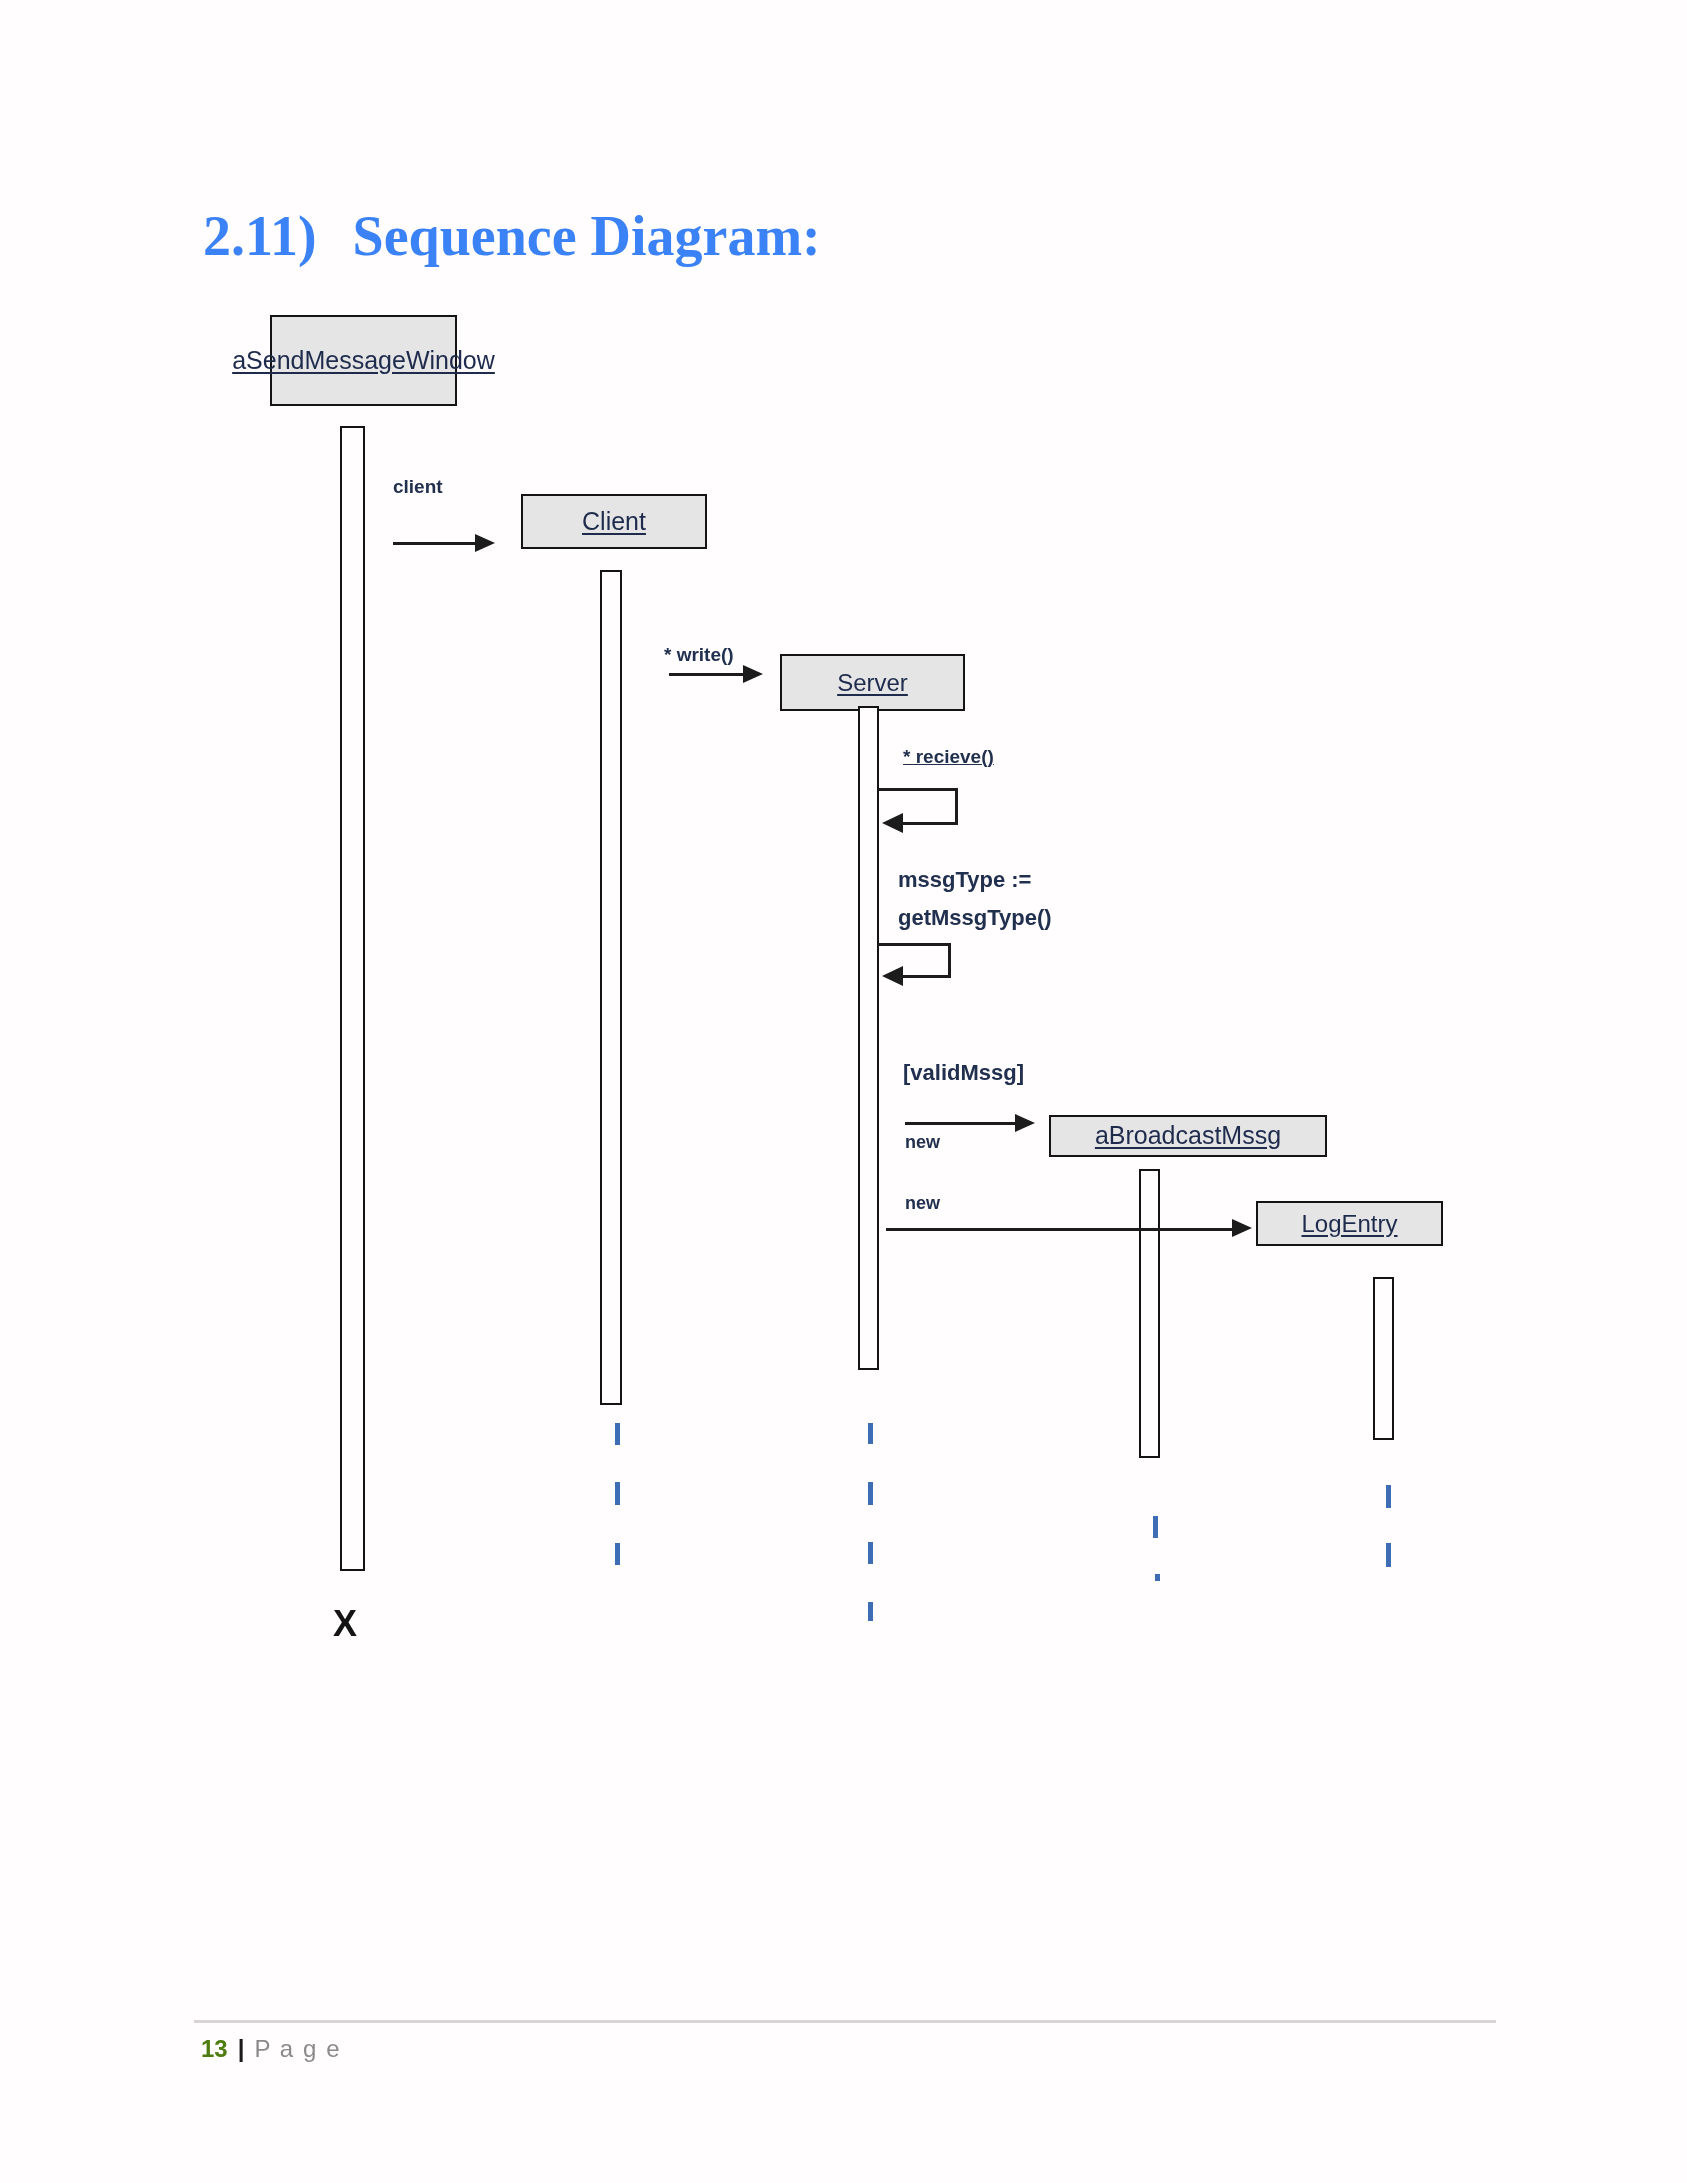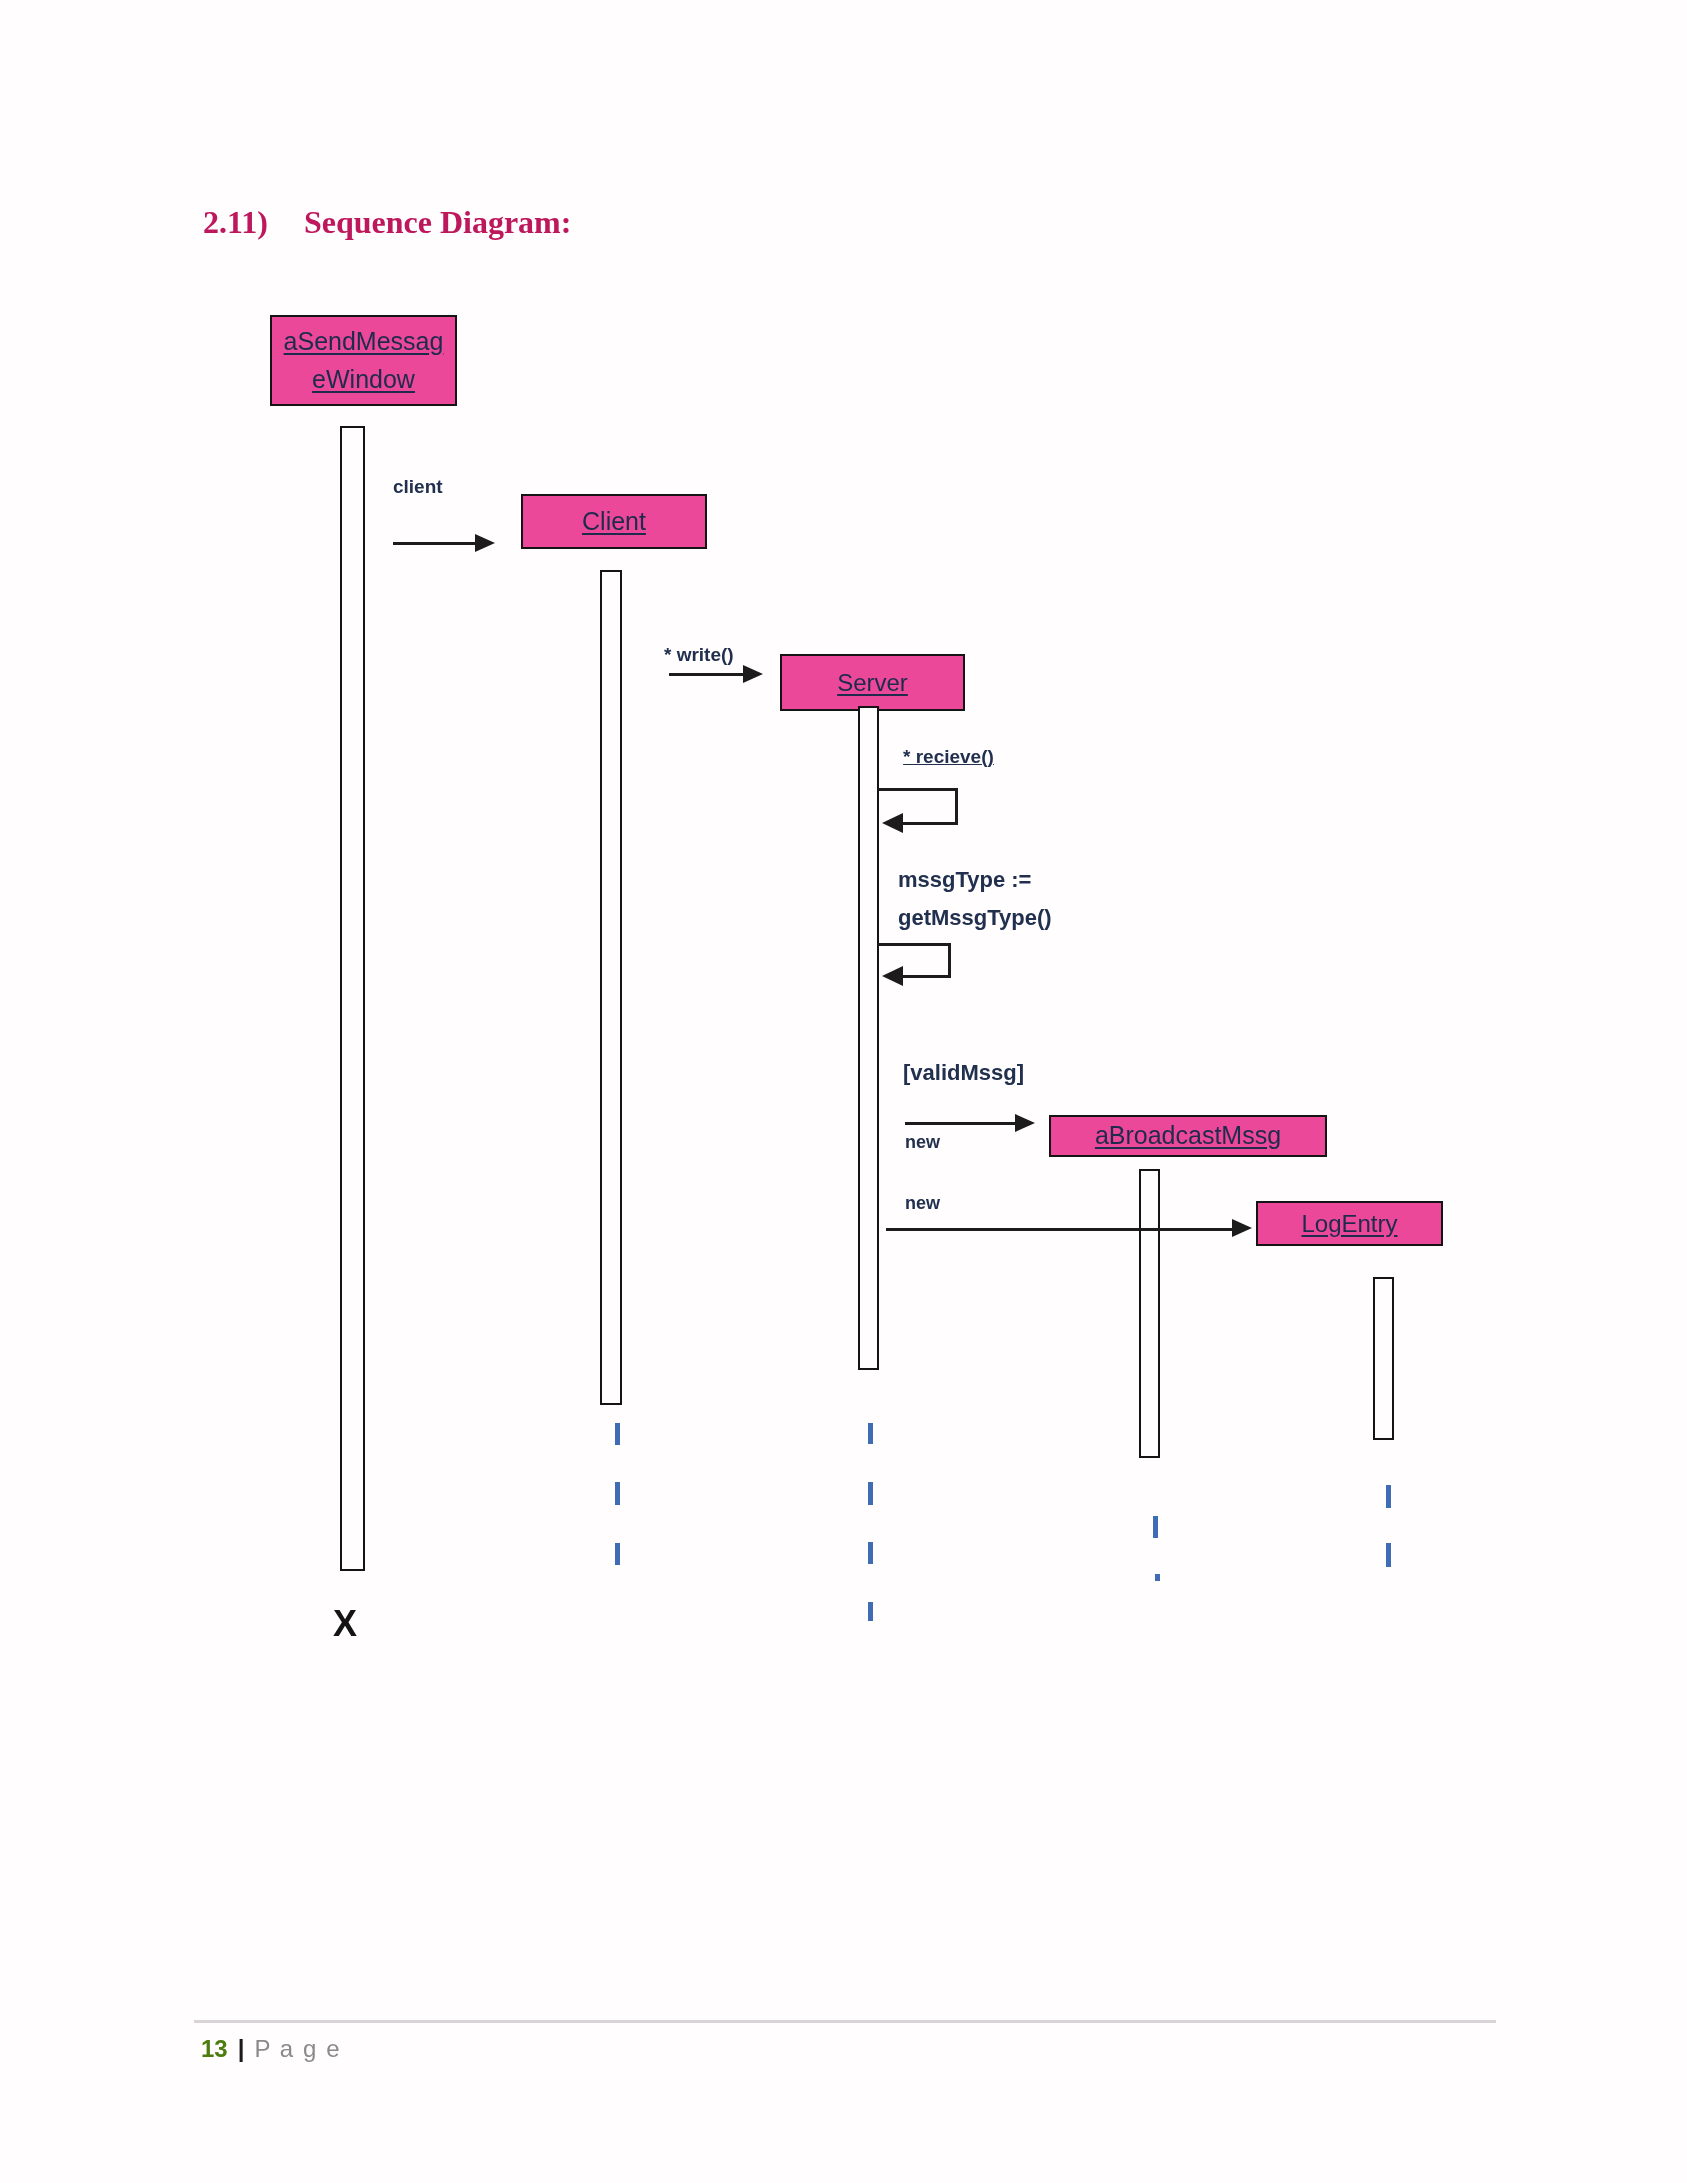--- a/index.html
+++ b/index.html
@@ -3,28 +3,28 @@
 <meta charset="utf-8">
 <style>
   html,body{margin:0;padding:0;background:#e8e8e8;}
   #page{
     position:relative;width:1687px;height:2183px;background:#fffdfe;
     font-family:"Liberation Sans",sans-serif;overflow:hidden;
   }
   
   #doc-title{
     position:absolute;left:203px;top:204px;display:flex;gap:36px;
-    font-family:"Liberation Serif",serif;font-weight:bold;font-size:32px;
-    color:#be185d;letter-spacing:0;
+    font-family:"Liberation Serif",serif;font-weight:bold;font-size:56px;
+    color:#3b82f6;letter-spacing:0;
   }
   
   #diagram{position:absolute;left:0;top:0;width:100%;height:100%;}
   .obj-box{
-    position:absolute;background:#ec4899;border:2.5px solid #141414;
-    display:flex;flex-direction:column;align-items:center;justify-content:center;
+    position:absolute;background:#e5e5e5;border:2.5px solid #141414;
+    display:flex;flex-direction:row;align-items:center;justify-content:center;
     color:#1e2b4d;box-sizing:border-box;
   }
   .obj-label{
     text-decoration:underline;text-underline-offset:3.3px;line-height:1.5;
     white-space:nowrap;
   }
   .activation{
     position:absolute;background:#fffdfe;border:2.5px solid #141414;box-sizing:border-box;
   }
   .msg-label{position:absolute;color:#22304f;font-weight:600;white-space:pre;}

